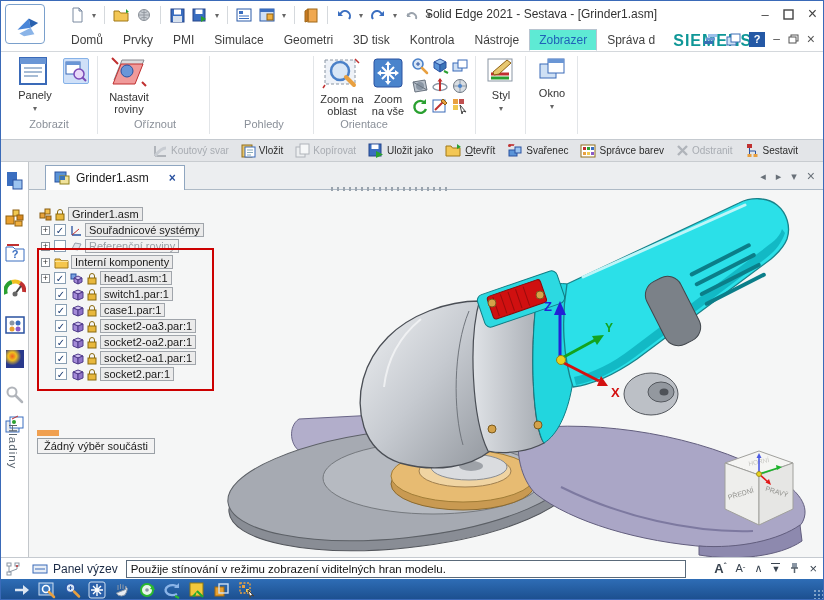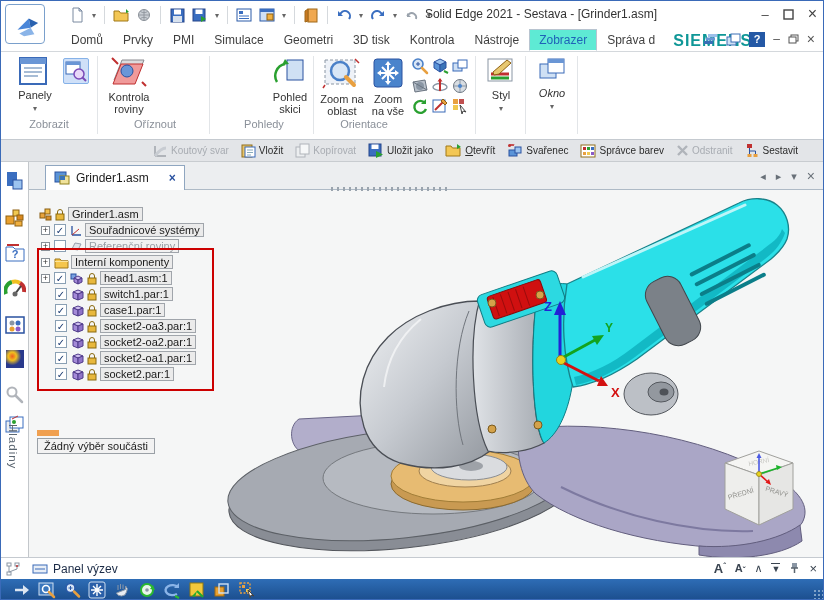--- a/index.html
+++ b/index.html
@@ -235,33 +235,25 @@
   <div class="rgcaption" style="left:8px;width:80px;">Zobrazit</div>
   <span class="rsep" style="left:96px;"></span>
 
   <div class="rbig" style="left:102px;width:52px;">
     <svg class="ric" width="38" height="32" viewBox="0 0 38 32">
         <polygon points="12,4 34,4 26,24 4,24" fill="#dcdcde" stroke="#8a8a90"></polygon>
         <polygon points="8,6 30,6 22,26 0,26" fill="#f09a9a" stroke="#c03030" transform="translate(3,2)"></polygon>
         <circle cx="17" cy="15" r="6" fill="#6a96d8" stroke="#2a52a0"></circle>
         <path d="M2,2 l6,6 M32,26 l4,4" stroke="#c03030" stroke-width="2"></path>
       </svg>
-    <span>Kontrola roviny</span>
+    <span>Nastavit roviny</span>
   </div>
   <div class="rgcaption" style="left:110px;width:88px;">Oříznout</div>
   <span class="rsep" style="left:208px;"></span>
 
-  <div class="rbig" style="left:268px;width:42px;">
-    <svg class="ric" width="34" height="32" viewBox="0 0 34 32">
-        <rect x="14" y="4" width="16" height="20" fill="#cfe0f4" stroke="#2a52a0"></rect>
-        <path d="M4,26 a12,12 0 0 1 8,-18" fill="none" stroke="#2aa030" stroke-width="2.5"></path>
-        <path d="M12,3 l4,5 -7,1 z" fill="#2aa030"></path>
-      </svg>
-    <span>Pohled skici</span>
-  </div>
   <div class="rgcaption" style="left:220px;width:86px;">Pohledy</div>
   <span class="rsep" style="left:312px;"></span>
 
   <div class="rbig" style="left:316px;width:50px;">
     <svg class="ric" width="40" height="34" viewBox="0 0 40 34">
         <rect x="3" y="4" width="30" height="24" fill="#eef2f8" stroke="#8a96a4" stroke-dasharray="3,2"></rect>
         <circle cx="18" cy="15" r="9" fill="#d8e6f6" stroke="#4a80c8" stroke-width="2.5"></circle>
         <path d="M24,21 l8,8" stroke="#e8a040" stroke-width="4" stroke-linecap="round"></path>
         <path d="M33,3 l4,4 M3,29 l-2,3" stroke="#c03030" stroke-width="1.5"></path>
       </svg>
@@ -348,21 +340,21 @@
         <rect x="3" y="3" width="24" height="22" fill="#fff" stroke="#8a96a4"></rect>
         <path d="M6,22 h18" stroke="#2aa030" stroke-width="3"></path>
         <path d="M6,18 h18" stroke="#c03030" stroke-width="3"></path>
         <path d="M8,16 L22,4 l4,3 -12,11 -5,1 z" fill="#e8c870" stroke="#906010"></path>
       </svg>
     <span>Styl</span><br>
     <span class="dd">▾</span>
   </div>
   <span class="rsep" style="left:524px;"></span>
 
-  <div class="rbig" style="left:530px;width:42px;font-style:italic;">
+  <div class="rbig" style="left:530px;width:42px;">
     <svg class="ric" width="30" height="28" viewBox="0 0 30 28">
         <rect x="3" y="8" width="16" height="14" fill="#cfe0f4" stroke="#3a6ab8"></rect>
         <rect x="11" y="3" width="16" height="14" fill="#fff" stroke="#3a6ab8"></rect>
         <rect x="11" y="3" width="16" height="4" fill="#6a96d5"></rect>
       </svg>
     <span>Okno</span><br>
     <span class="dd">▾</span>
   </div>
   <span class="rsep" style="left:576px;"></span>
 </div>
@@ -792,23 +784,24 @@
       <rect x="9" y="2" width="4" height="3" fill="none" stroke="#8a96a4"></rect>
       <rect x="1" y="11" width="4" height="3" fill="none" stroke="#8a96a4"></rect>
       <path d="M3,5 v6 M11,5 v3 l-8,3" stroke="#8a96a4" fill="none"></path>
       <circle cx="11" cy="5" r="1" fill="#c03030"></circle>
     </svg>
   <svg width="16" height="12" viewBox="0 0 16 12" style="margin-left:10px;">
       <rect x="1" y="2" width="14" height="8" fill="#e8eef6" stroke="#3a6ab8"></rect>
       <path d="M3,6 h10" stroke="#3a6ab8"></path>
     </svg>
   <span class="plabel">Panel výzev</span>
+  <span class="pmsg">Použije stínování v režimu zobrazení viditelných hran modelu.</span>
   <span class="pctr">
     <span style="font-weight:bold;font-size:13px;"><span>A</span><span style="font-size:8px;vertical-align:super;">ˆ</span></span>
-    <span style="font-weight:bold;font-size:11px;"><span>A</span><span style="font-size:8px;">ˇ</span></span>
+    <span style="font-weight:normal;font-size:11px;"><span>A</span><span style="font-size:8px;">ˇ</span></span>
     <span style="font-size:11px;">∧</span>
     <span style="font-size:9px;border-top:1.5px solid #3a4450;">▼</span>
     <span>
         <svg width="11" height="12" viewBox="0 0 11 12">
           <rect x="3" y="1" width="5" height="5" fill="#8a96a4"></rect>
           <path d="M2,6 h7 M5.5,6 v5" stroke="#5a646e" stroke-width="1.5"></path>
         </svg>
       </span>
     <span style="font-size:13px;">×</span>
   </span>

